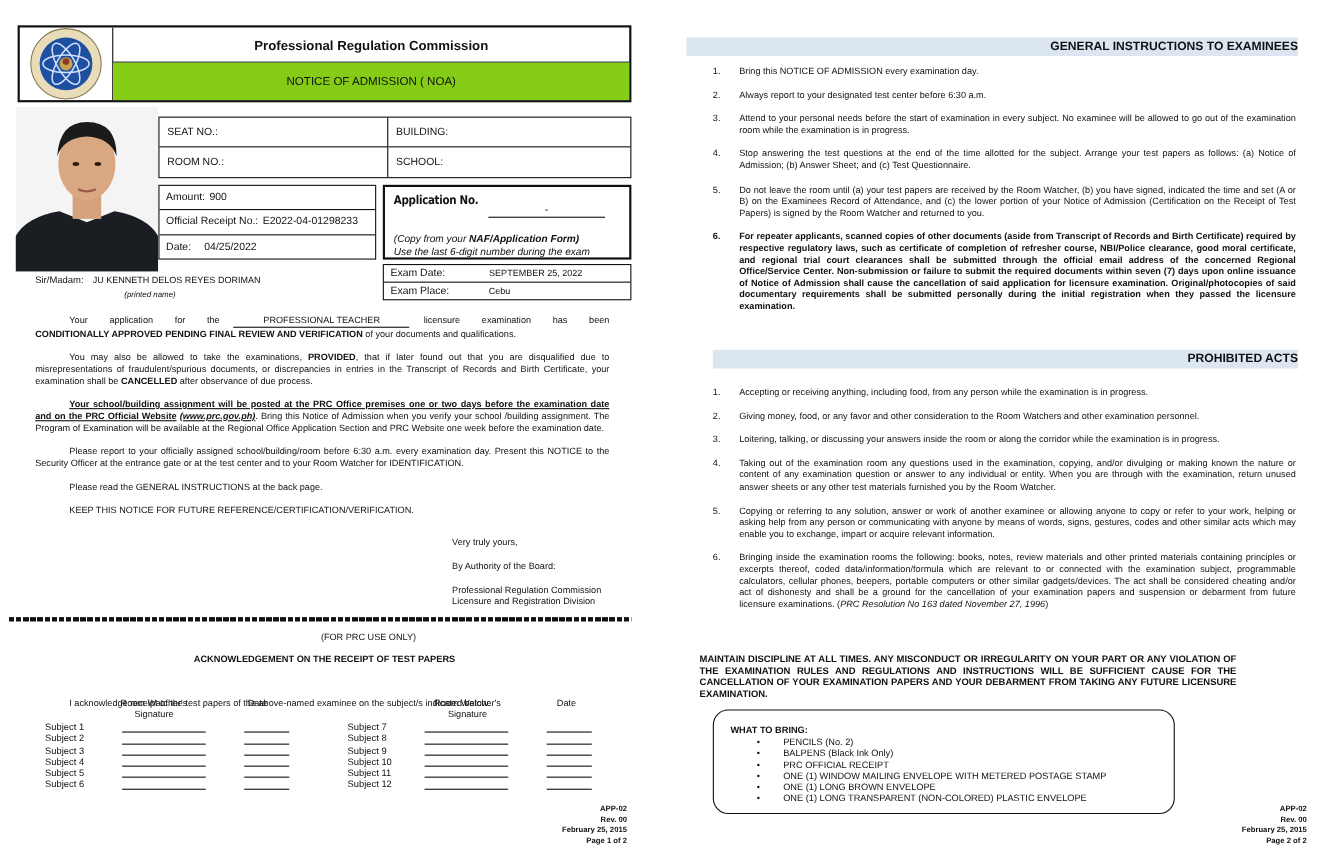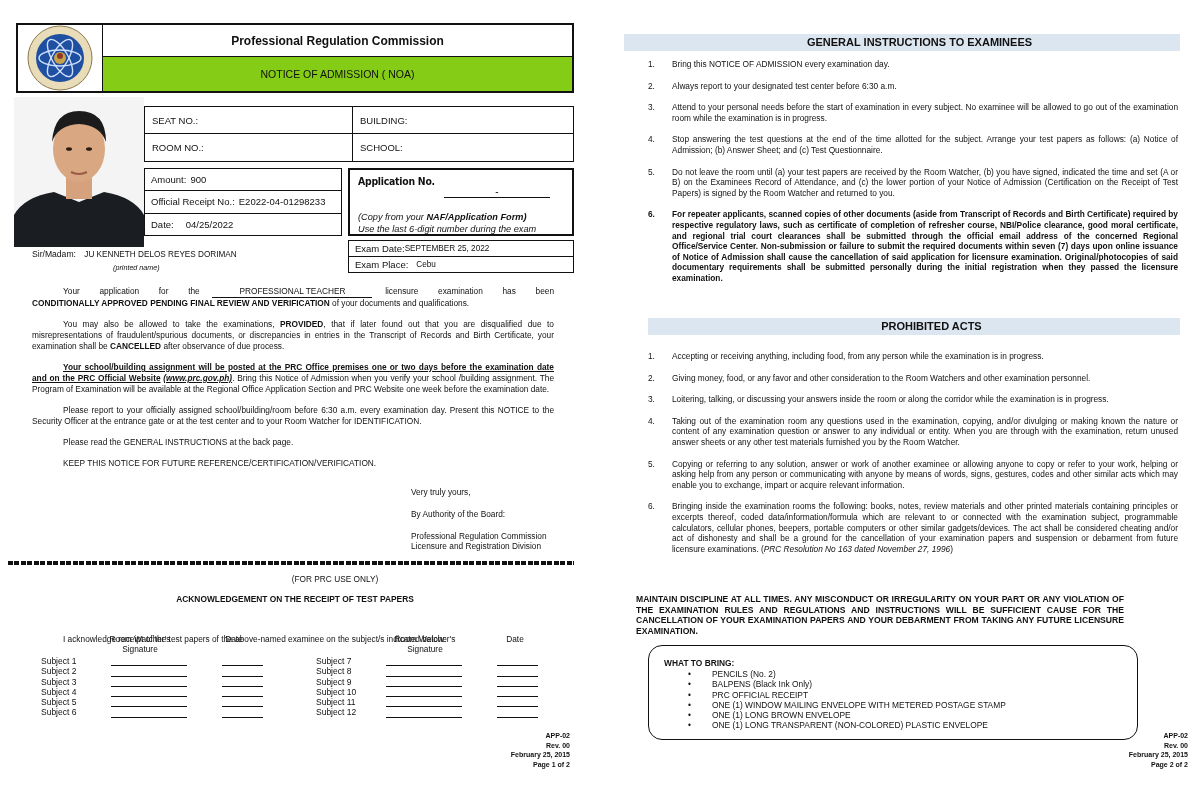--- a/index.html
+++ b/index.html
@@ -28,23 +28,23 @@
   .pay-box > div:last-child { border-bottom: none; }
   .pay-box .v { margin-left: 4px; }
 
   .app-box { position: absolute; left: 348px; top: 168px; width: 226px; height: 68px; border: 2px solid #111; padding: 5px 8px; }
   .app-box .lbl { font-family: "DejaVu Sans", sans-serif; font-weight: bold; font-size: 11px; letter-spacing: -0.3px; transform: scaleX(0.85); transform-origin: left; display: inline-block; white-space: nowrap; }
   .app-box .line { display: inline-block; position: absolute; left: 94px; top: 17px; width: 106px; border-bottom: 1px solid #111; text-align: center; font-size: 10px; line-height: 10px; }
   .app-box .note { margin-top: 24px; font-style: italic; font-size: 9.2px; line-height: 11.5px; }
   .app-box .note b { font-style: italic; }
 
   .exam-box { position: absolute; left: 348px; top: 240px; width: 226px; height: 33px; border: 1.5px solid #111; display: flex; flex-direction: column; }
-  .exam-box > div { flex: 1; display: flex; align-items: center; padding-left: 6px; font-size: 9.5px; border-bottom: 1px solid #111; }
+  .exam-box > div { flex: 1; display: flex; align-items: center; padding-left: 6px; font-size: 9.5px; border-bottom: 1px solid #111; gap: 28px; }
   .exam-box > div:last-child { border-bottom: none; }
-  .exam-box .v { font-size: 8.2px; }
+  .exam-box .v { margin-left: 12px; font-size: 8.2px; }
   .exam-box .v2 { margin-left: 8px; font-size: 8.2px; }
 
   .name-row { position: absolute; left: 32px; top: 249px; font-size: 8.6px; white-space: nowrap; }
   .name-row .nm { margin-left: 6px; font-size: 8.2px; }
   .printed { position: absolute; left: 113px; top: 263px; font-size: 7.2px; font-style: italic; }
 
   .letter { position: absolute; left: 32px; top: 286px; width: 522px; font-size: 8.3px; line-height: 10.8px; text-align: justify; }
   .letter p { margin-bottom: 10.5px; text-indent: 31px; }
   .letter .blank { display: inline-block; width: 160px; border-bottom: 1px solid #111; text-align: center; text-indent: 0; margin: 0 4px; }
   .letter .u { font-weight: bold; text-decoration: underline; }
@@ -62,28 +62,28 @@
   .rw-head { position: absolute; font-size: 8.3px; text-align: center; line-height: 10px; }
   .subj-col { position: absolute; font-size: 8.5px; line-height: 10.3px; }
   .subj-row { display: flex; align-items: flex-end; height: 10.3px; }
   .subj-row .s { width: 70px; }
   .subj-row .l1 { width: 76px; border-bottom: 1px solid #111; height: 8px; margin-left: 0; }
   .subj-row .l2 { width: 41px; border-bottom: 1px solid #111; height: 8px; margin-left: 35px; }
 
   .footer { position: absolute; right: 30px; text-align: right; font-size: 7px; line-height: 9.5px; font-weight: bold; }
 
   
-  .band { position: absolute; left: 24px; width: 556px; height: 17px; background: #dce6f1; text-align: center; font-weight: bold; font-size: 11px; line-height: 17px; padding-left: 35px; }
+  .band { position: absolute; left: 24px; width: 556px; height: 17px; background: #dce6f1; text-align: right; font-weight: bold; font-size: 11px; line-height: 17px; padding-left: 35px; }
   .olist { position: absolute; left: 648px; width: 530px; font-size: 8.3px; line-height: 10.6px; }
   .item { display: flex; text-align: justify; }
   .item .n { width: 24px; flex-shrink: 0; }
   .item .tx { flex: 1; }
   .bold-item { font-weight: bold; }
   .warn { position: absolute; left: 636px; width: 488px; font-weight: bold; font-size: 8.6px; line-height: 10.5px; text-align: justify; }
-  .bring-box { position: absolute; left: 648px; top: 645px; width: 490px; height: 95px; border: 1.5px solid #111; border-radius: 14px; padding: 12px 0 0 15px; }
+  .bring-box { position: absolute; left: 648px; top: 645px; width: 420px; height: 95px; border: 1.5px solid #111; border-radius: 14px; padding: 12px 0 0 15px; }
   .bring-box .bt { font-weight: bold; font-size: 8.4px; margin-bottom: 1px; }
   .bring-box ul { list-style: none; padding-left: 24px; }
   .bring-box li { font-size: 8.4px; line-height: 10.3px; display: flex; }
   .bring-box li .b { width: 24px; }
 </style>
 </head>
 <body>
 
 <div class="page" id="page1">
 

